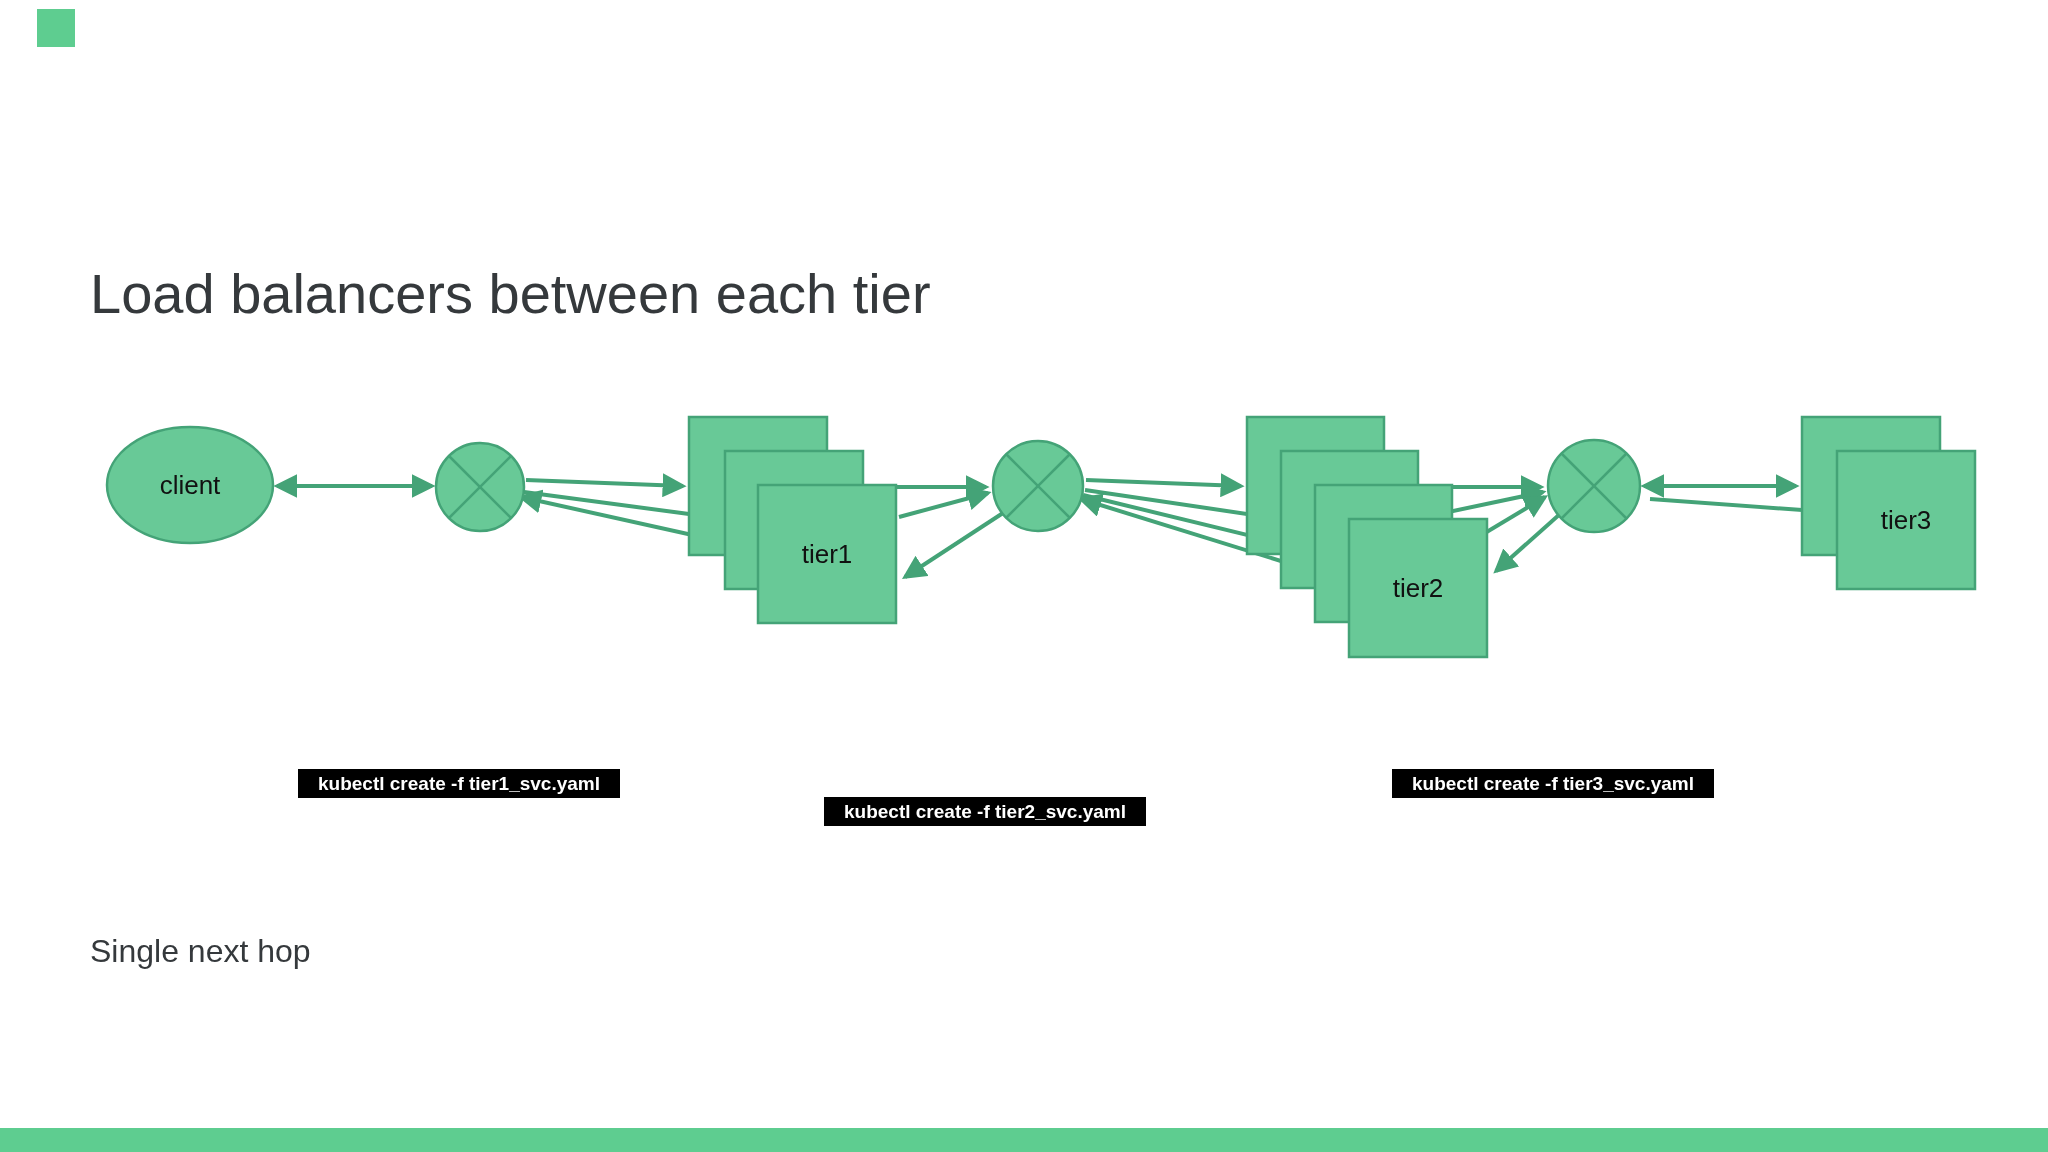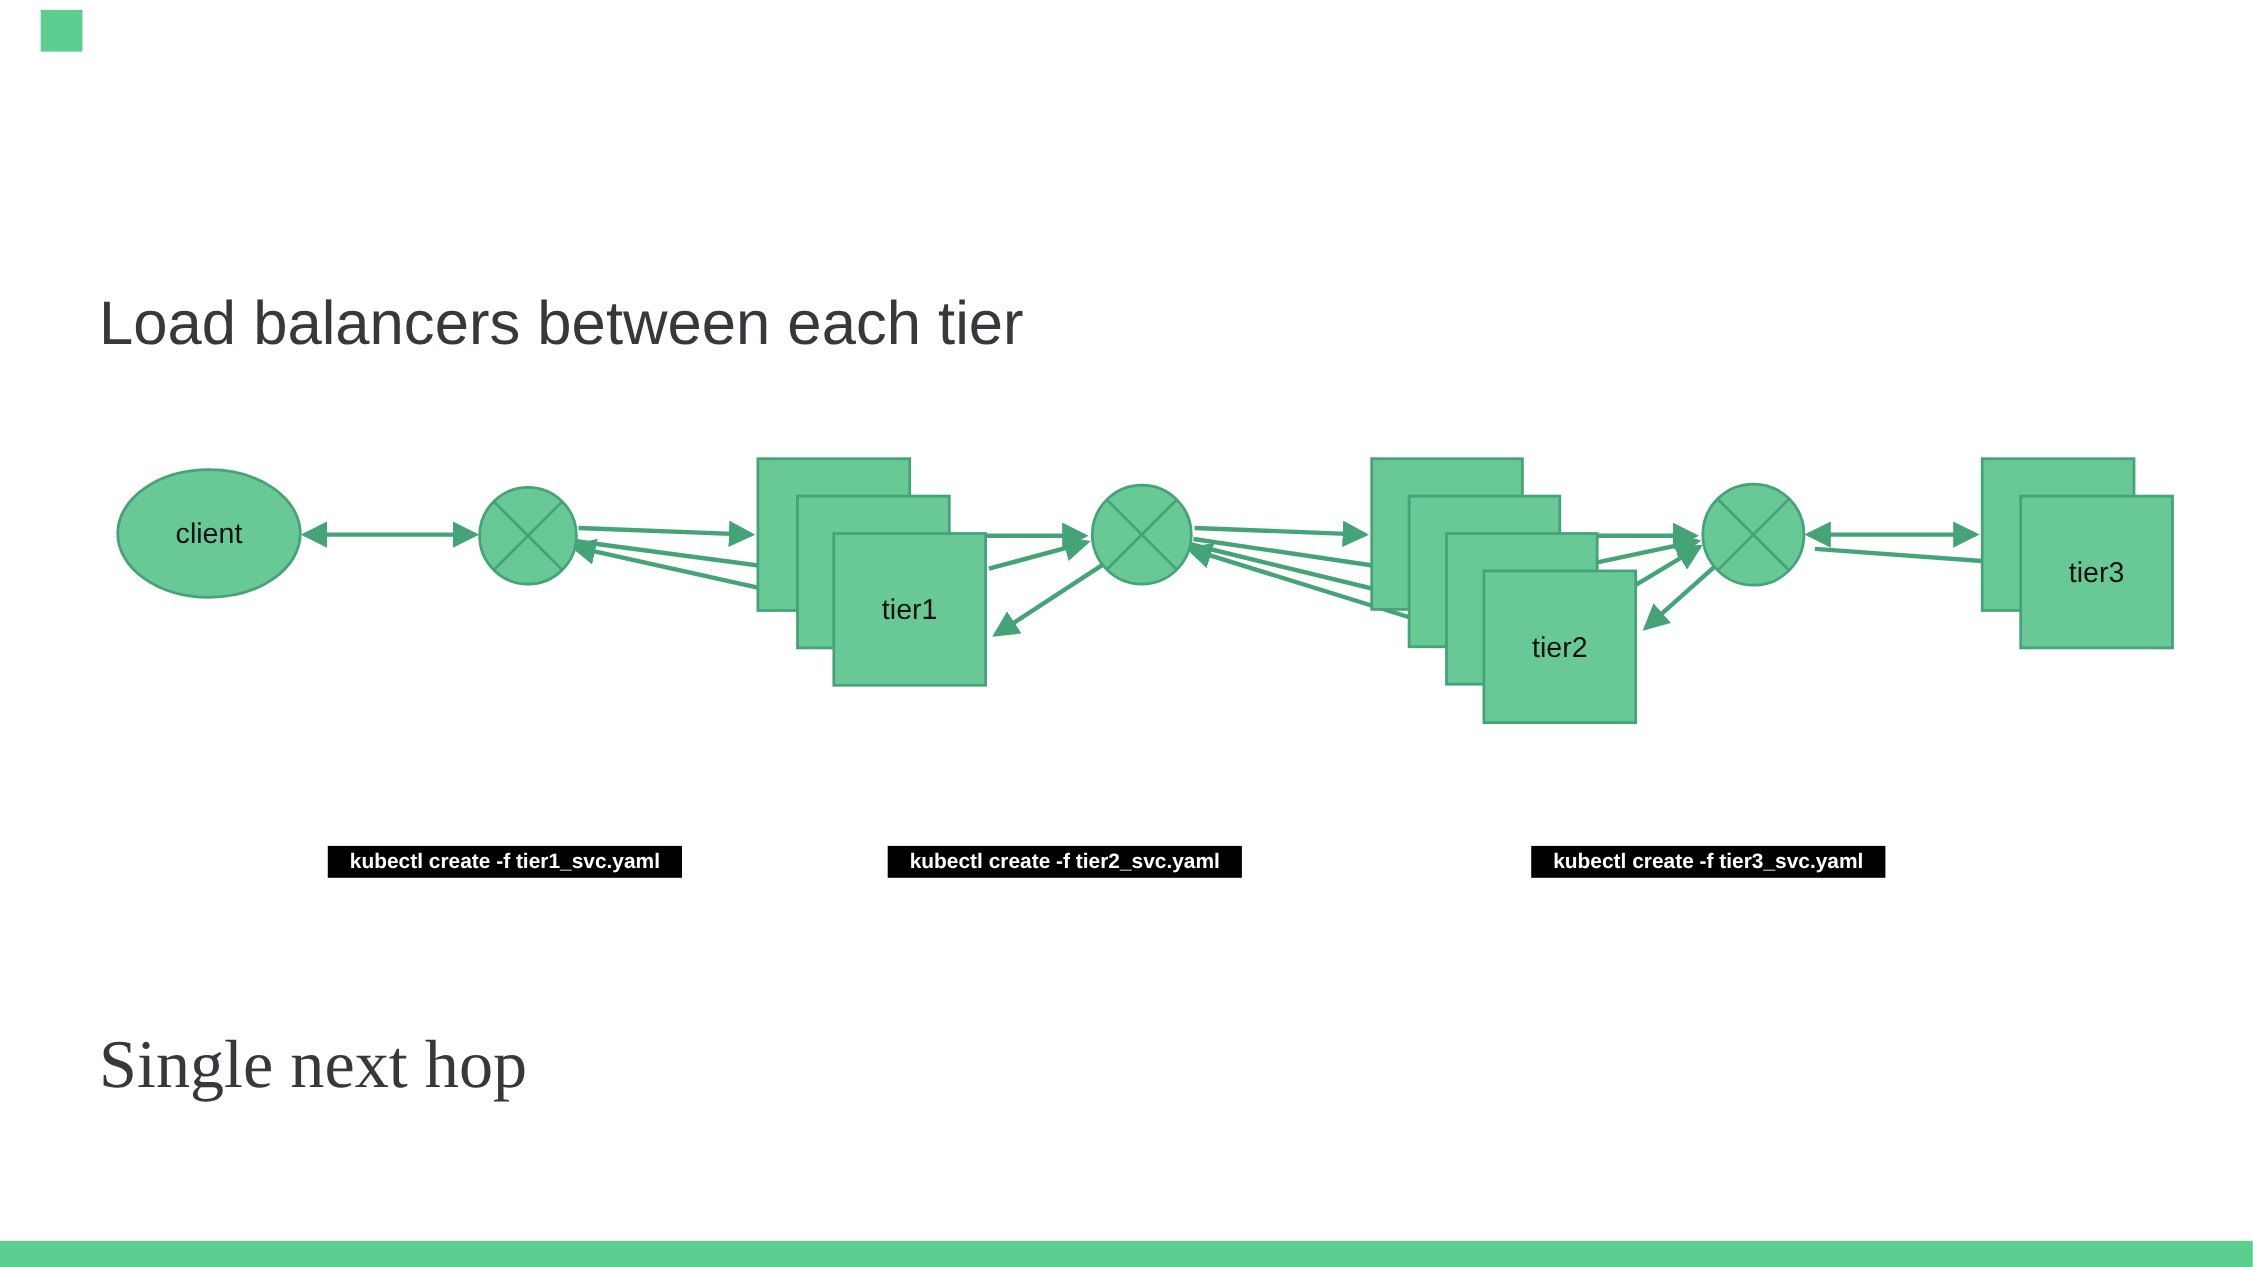--- a/index.html
+++ b/index.html
@@ -15,31 +15,31 @@
        font-family:"Liberation Sans", sans-serif;}
   .slide{position:absolute;inset:0;width:2048px;height:1152px;background:#ffffff;}
   .corner-accent{position:absolute;left:37px;top:9px;width:38px;height:38px;
        background:var(--accent-green);}
   .bottom-bar{position:absolute;left:0;top:1128px;width:2048px;height:24px;
        background:var(--accent-green);}
   .title{position:absolute;left:90px;top:120px;font-size:68px;line-height:1.1;
        color:var(--text-dark);letter-spacing:-0.5px;white-space:nowrap;}
   .subtitle{position:absolute;left:90px;top:263px;font-size:56px;line-height:1.1;
        color:var(--text-dark);white-space:nowrap;}
-  .footer-note{position:absolute;left:90px;top:934px;font-size:62px;line-height:1.1;
-       color:var(--text-dark);white-space:nowrap;font-family:Liberation Serif, serif;}
+  .footer-note{position:absolute;left:90px;top:934px;font-size:32px;line-height:1.1;
+       color:var(--text-dark);white-space:nowrap;}
   .diagram-svg{position:absolute;left:0;top:0;width:2048px;height:1152px;}
   .shp{fill:var(--shape-fill);stroke:var(--shape-stroke);stroke-width:2.5px;}
   .arw{stroke:var(--shape-stroke);stroke-width:4px;fill:none;}
   .xline{stroke:var(--shape-stroke);stroke-width:2.5px;}
   .lbl{font-family:"Liberation Sans",sans-serif;font-size:26px;fill:#111111;}
   .cmd{position:absolute;top:769px;height:29px;display:inline-flex;align-items:center;
        padding:0 20px;background:var(--command-bg);color:var(--command-text);
        font-size:19px;font-weight:bold;white-space:nowrap;}
-  .cmd1{left:298px;} .cmd2{left:807px;} .cmd3{left:1392px;}
+  .cmd1{left:298px;} .cmd2{left:824px;margin-top:28px;} .cmd3{left:1392px;}
 </style>
 </head>
 <body>
 
 <div class="slide">
 
   <div class="corner-accent"></div>
 
   <div class="subtitle">Load balancers between each tier</div>
   <div class="footer-note">Single next hop</div>

